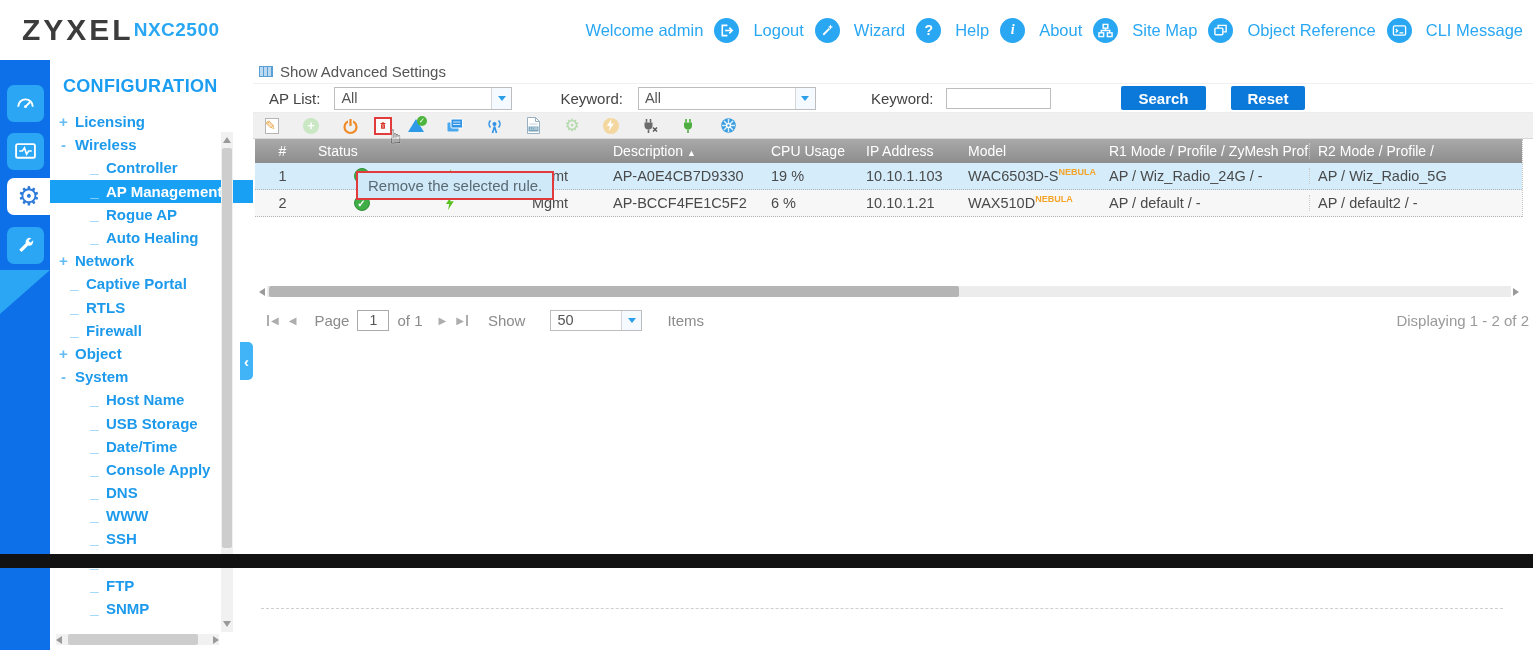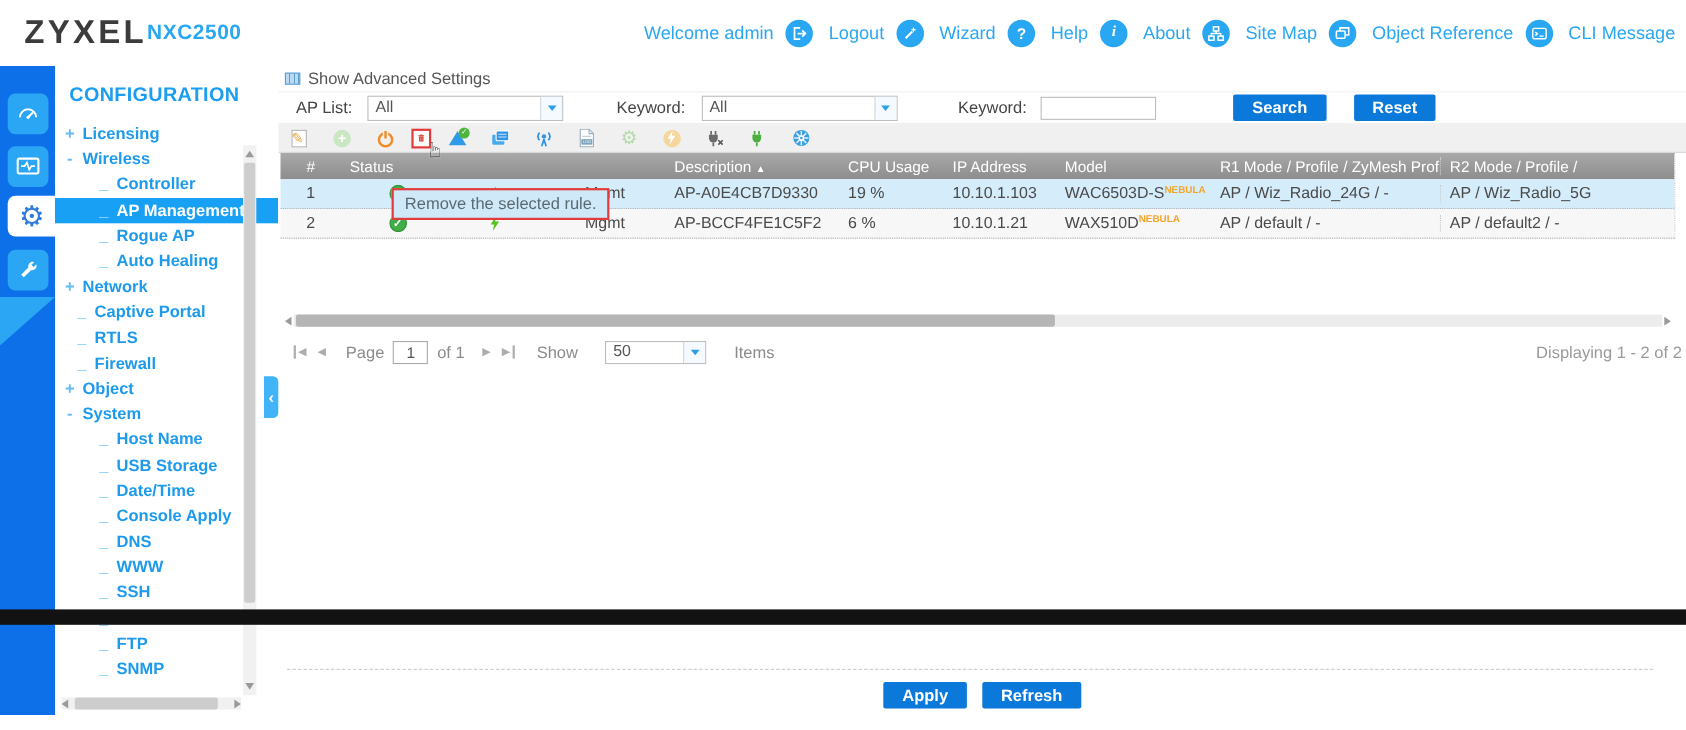--- a/index.html
+++ b/index.html
@@ -504,21 +504,17 @@
         <span style="margin-left:20px">Show</span>
         <div class="sel">
             <span class="val">50</span>
             <span class="chev"></span>
           </div>
         <span>Items</span>
         <span class="displaying">Displaying 1 - 2 of 2</span>
       </div>
 
       <div class="dashline"></div>
-      <div class="actions">
-        <button class="btn">Apply</button>
-        <button class="btn">Refresh</button>
-      </div>
     </section>
   </div>
 
   <footer class="blackbar"></footer>
 </div>
 
 </body></html>

